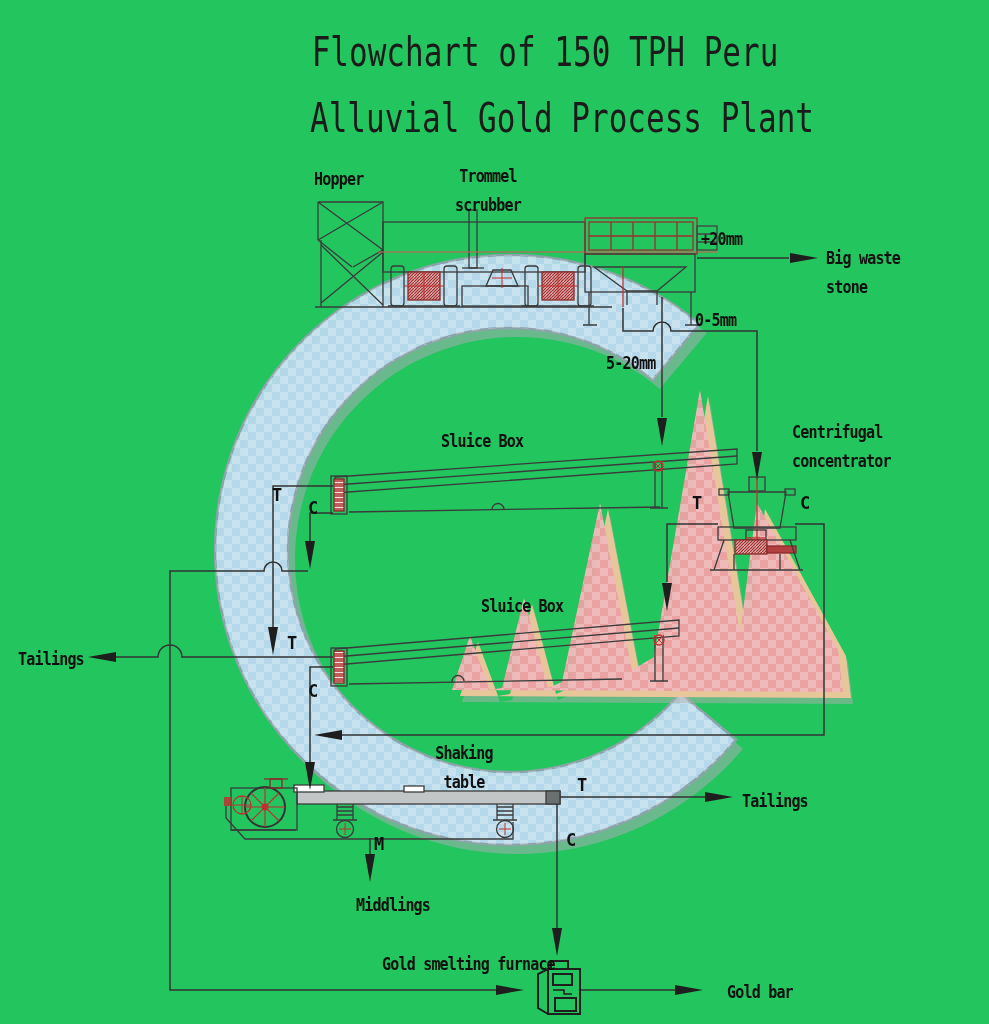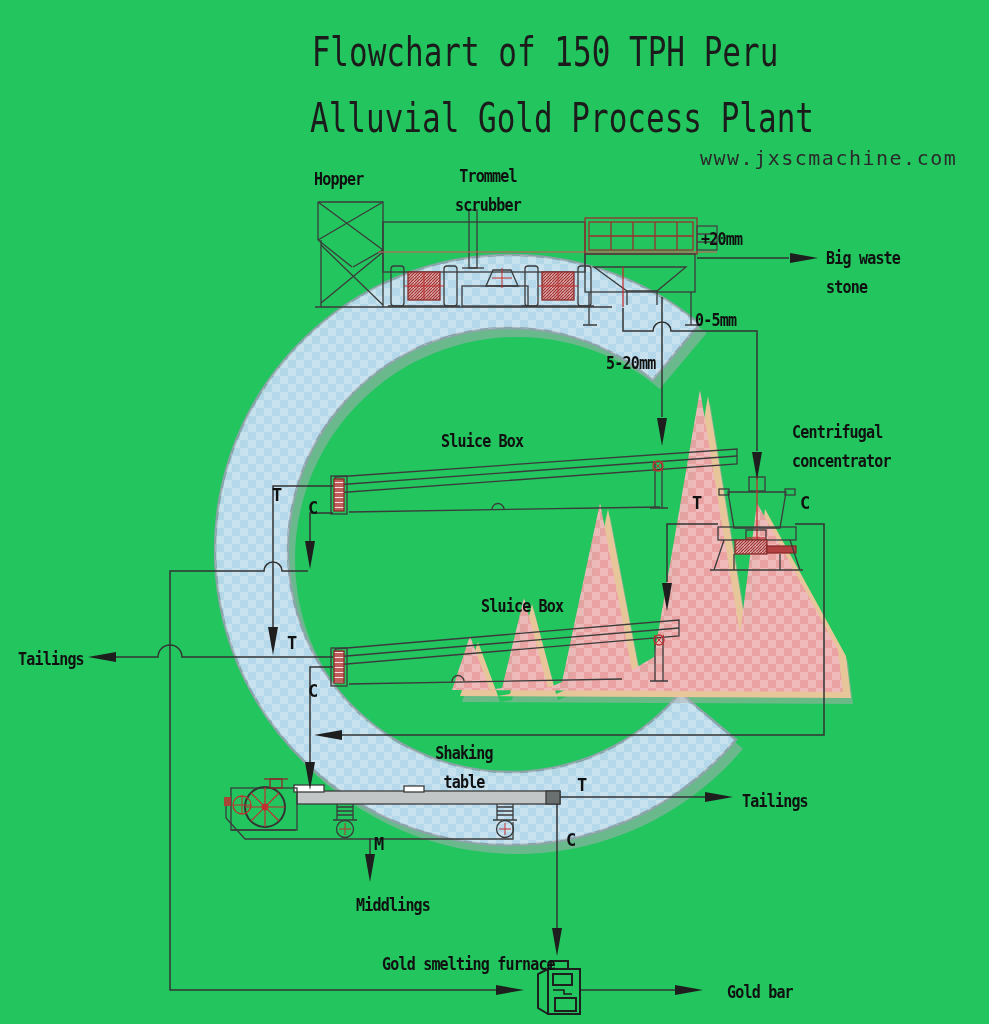--- a/index.html
+++ b/index.html
@@ -212,21 +212,20 @@
     <polygon points="310,790 305,762 315,762"></polygon>
     <polygon points="733,797 705,792 705,802"></polygon>
     <polygon points="370,882 365,854 375,854"></polygon>
     <polygon points="557,956 552,928 562,928"></polygon>
     <polygon points="703,990 675,985 675,995"></polygon>
   </g>
 </svg>
 
   <div class="title-line" style="left:545px;top:28px;">Flowchart of 150 TPH Peru</div>
   <div class="title-line" style="left:562px;top:94px;">Alluvial Gold Process Plant</div>
-  <div class="site" style="left:700px;top:146px;">www.jxscmachine.com</div>
 
   <div class="lbl" style="left:314px;top:166px;">Hopper</div>
   <div class="lbl ctr" style="left:488px;top:163px;">
     <div>Trommel</div>
     <div>scrubber</div>
   </div>
   <div class="lbl" style="left:701px;top:226px;">+20mm</div>
   <div class="lbl" style="left:826px;top:245px;">
     <div>Big waste</div>
     <div>stone</div>

